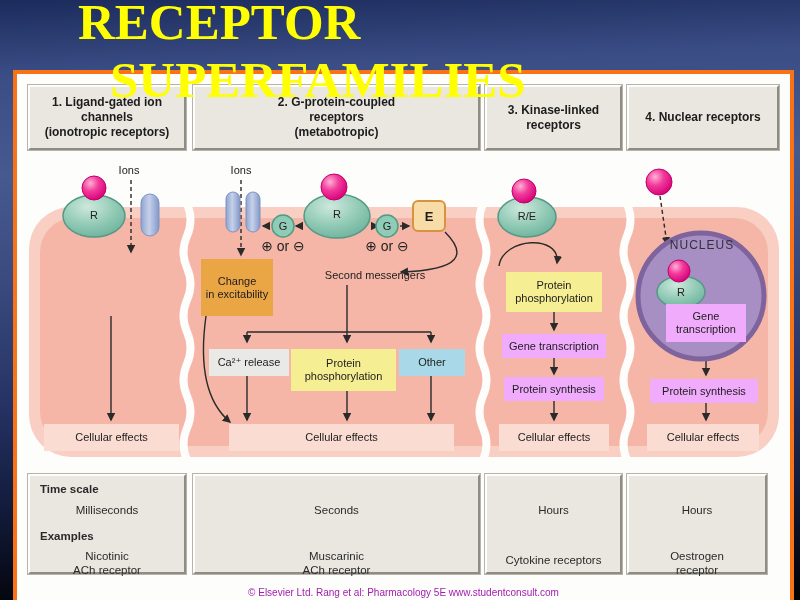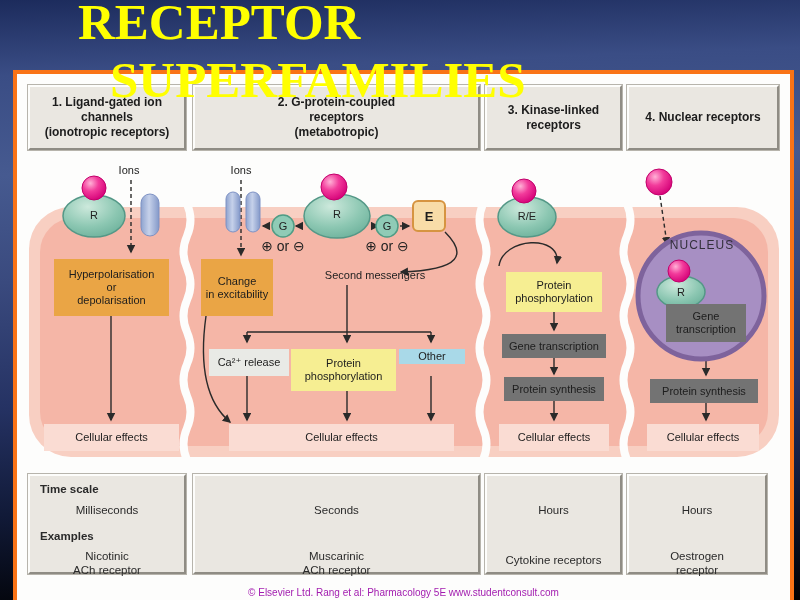--- a/index.html
+++ b/index.html
@@ -35,21 +35,21 @@
   }
   
   .lbl{position:absolute;z-index:3;font-size:11px;color:#222;text-align:center;line-height:13px;}
   .dbox{
     position:absolute;z-index:3;display:flex;align-items:center;justify-content:center;
     text-align:center;font-size:11px;line-height:13px;color:#1d1d1d;white-space:pre-line;
     box-sizing:border-box;
   }
   .orange{background:#eaa545;}
   .yellow{background:#f6ee92;}
-  .green{background:#737373;}
+  .green{background:#f0abfc;}
   .pinkbox{background:#fadcd3;}
   .graybox{background:#e9eae6;}
   .bluebox{background:#a9d9e8;}
   .ebox{background:#f8dca8;border:2px solid #d69441;border-radius:6px;font-weight:bold;font-size:13px;}
   .tiny{font-size:14px;}
   .nuclabel{font-size:12px;letter-spacing:1px;color:#33303b;}
   
   .tbox{font-size:11.5px;color:#2a2a2a;}
   .t-label{position:absolute;left:10px;font-weight:bold;}
   .t-center{position:absolute;left:0;width:100%;text-align:center;white-space:pre-line;line-height:14px;}
@@ -172,39 +172,36 @@
 (ionotropic receptors)</div>
   <div class="bevel hdr" style="left:176px;top:11px;width:287px;height:65px;">2. G-protein-coupled
 receptors
 (metabotropic)</div>
   <div class="bevel hdr" style="left:468px;top:11px;width:137px;height:65px;">3. Kinase-linked
 receptors</div>
   <div class="bevel hdr" style="left:610px;top:11px;width:152px;height:65px;">4. Nuclear receptors</div>
 
   <div class="lbl" style="left:92px;top:90px;width:40px;">Ions</div>
   <div class="lbl" style="left:57px;top:135px;width:40px;">R</div>
-  <div class="dbox orange" style="left:37px;top:185px;width:115px;height:57px;">Hyperpolarisation
-or
-depolarisation</div>
   <div class="dbox pinkbox" style="left:27px;top:350px;width:135px;height:27px;">Cellular effects</div>
 
   <div class="lbl" style="left:204px;top:90px;width:40px;">Ions</div>
   <div class="lbl" style="left:300px;top:134px;width:40px;">R</div>
   <div class="lbl" style="left:255px;top:146px;width:22px;">G</div>
   <div class="lbl" style="left:359px;top:146px;width:22px;">G</div>
   <div class="lbl tiny" style="left:240px;top:166px;width:52px;">⊕ or ⊖</div>
   <div class="lbl tiny" style="left:344px;top:166px;width:52px;">⊕ or ⊖</div>
   <div class="dbox ebox" style="left:395px;top:126px;width:34px;height:32px;">E</div>
   <div class="dbox orange" style="left:184px;top:185px;width:72px;height:57px;">Change
 in excitability</div>
   <div class="lbl" style="left:296px;top:195px;width:124px;">Second messengers</div>
   <div class="dbox graybox" style="left:192px;top:275px;width:80px;height:27px;">Ca²⁺ release</div>
   <div class="dbox yellow" style="left:274px;top:275px;width:105px;height:42px;">Protein
 phosphorylation</div>
-  <div class="dbox bluebox" style="left:382px;top:275px;width:66px;height:15px;">Other</div>
+  <div class="dbox bluebox" style="left:382px;top:275px;width:66px;height:27px;">Other</div>
   <div class="dbox pinkbox" style="left:212px;top:350px;width:225px;height:27px;">Cellular effects</div>
 
   <div class="lbl" style="left:488px;top:136px;width:44px;">R/E</div>
   <div class="dbox yellow" style="left:489px;top:198px;width:96px;height:40px;">Protein
 phosphorylation</div>
   <div class="dbox green" style="left:485px;top:260px;width:104px;height:24px;">Gene transcription</div>
   <div class="dbox green" style="left:487px;top:303px;width:100px;height:24px;">Protein synthesis</div>
   <div class="dbox pinkbox" style="left:482px;top:350px;width:110px;height:27px;">Cellular effects</div>
 
   <div class="lbl nuclabel" style="left:640px;top:165px;width:90px;">NUCLEUS</div>

